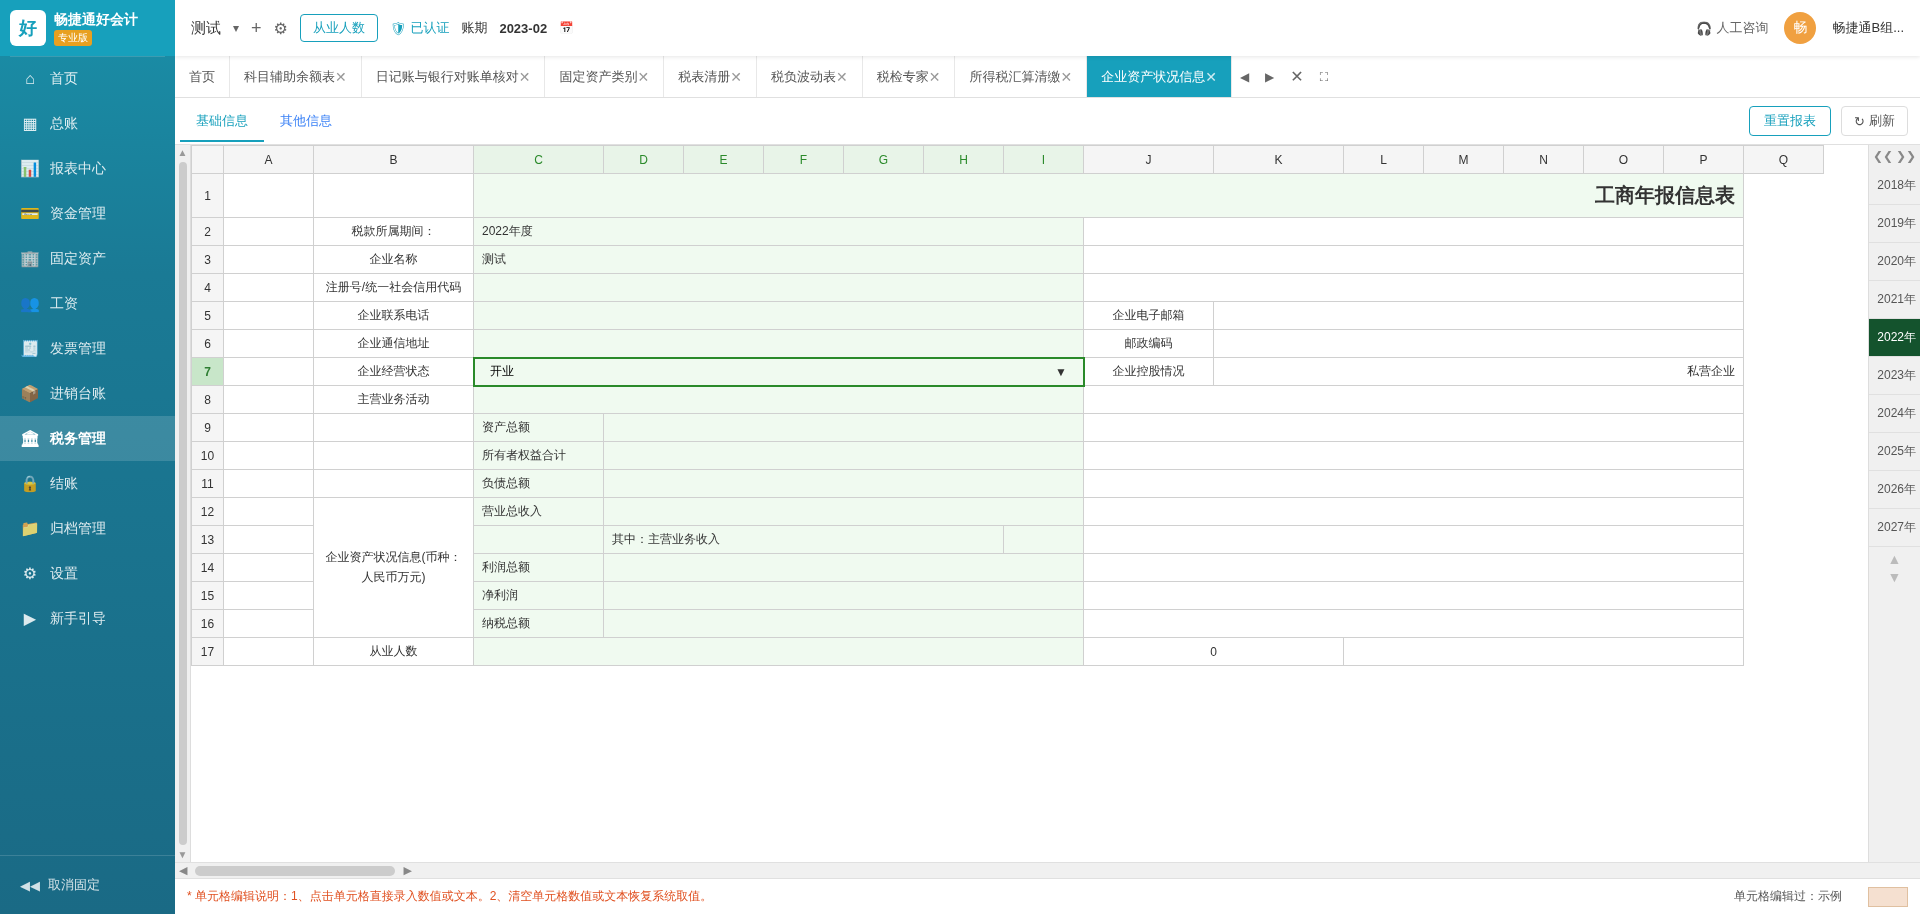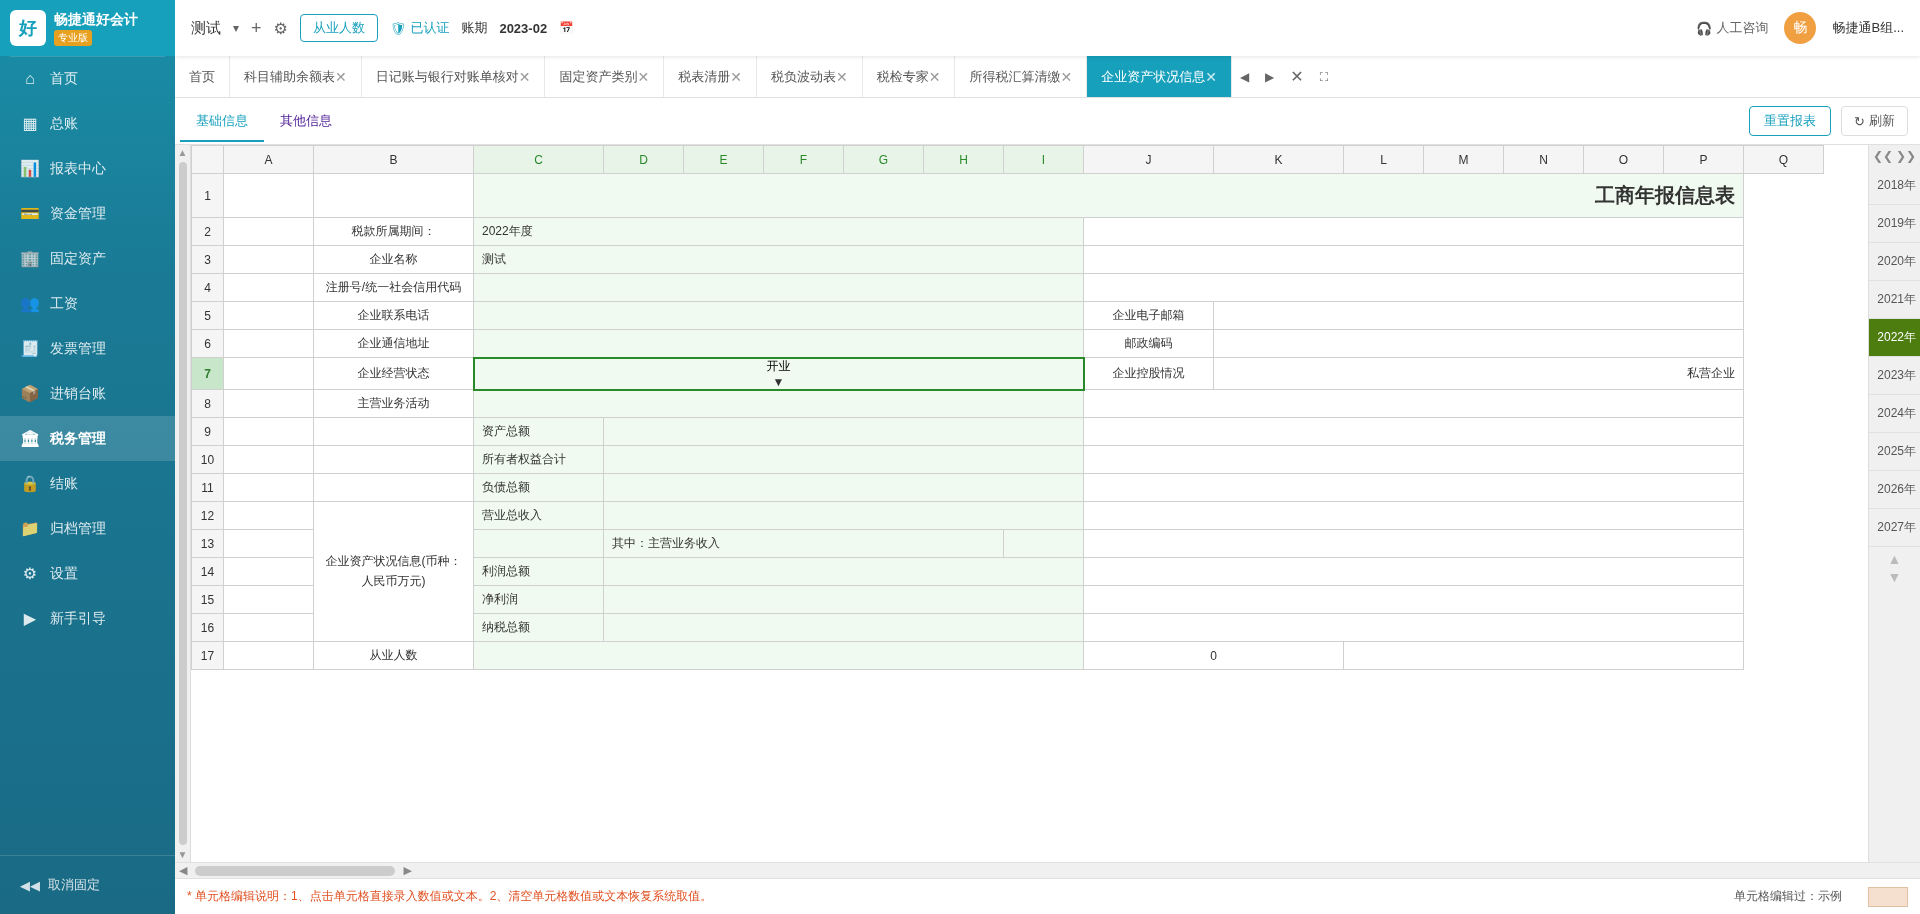--- a/index.html
+++ b/index.html
@@ -86,21 +86,21 @@
       position: fixed; left: 175px; top: 98px; right: 0; bottom: 0;
       background: #f5f5f5; display: flex; flex-direction: column;
     }
 
     
     .sub-tabs {
       display: flex; align-items: flex-start; gap: 0; border-bottom: 1px solid #e0e0e0;
       background: white; padding: 0 5px; margin-bottom: 0;
     }
     .sub-tab {
-      padding: 10px 16px; font-size: 13px; color: #4c1d95; cursor: pointer;
+      padding: 10px 16px; font-size: 13px; color: #3b82f6; cursor: pointer;
       border-bottom: 2px solid transparent; margin-bottom: -1px;
     }
     .sub-tab.active { color: #17a0bc; border-bottom-color: #17a0bc; }
 
     .toolbar {
       display: flex; justify-content: flex-end; align-items: center; gap: 10px;
       padding: 8px 12px; background: white;
     }
     .btn-reset {
       border: 1px solid #17a0bc; color: #17a0bc; background: white;
@@ -124,21 +124,21 @@
     .year-panel {
       width: 52px; background: #f0f0f0; border-left: 1px solid #ddd;
       display: flex; flex-direction: column; align-items: center;
       overflow: hidden;
     }
     .year-nav-top { display: flex; justify-content: space-between; width: 100%; padding: 4px; }
     .year-item {
       width: 100%; text-align: right; padding: 10px 4px; font-size: 12px;
       color: #555; cursor: pointer; border-bottom: 1px solid #e0e0e0;
     }
-    .year-item.active { background: #4d7c0f; color: white; }
+    .year-item.active { background: #14532d; color: white; }
     .year-nav-arrows { display: flex; flex-direction: column; align-items: center; padding: 4px; gap: 2px; }
 
     
     .sheet-table {
       border-collapse: collapse; font-size: 12px; min-width: 1400px;
     }
     .sheet-table th, .sheet-table td {
       border: 1px solid #d0d0d0; padding: 0; height: 28px;
     }
     .sheet-table .col-header {
@@ -167,21 +167,21 @@
     }
 
     
     .corner-cell {
       background: #f5f5f5; width: 32px; border: 1px solid #d0d0d0;
     }
 
     
     .dropdown-cell {
       display: flex; align-items: center; justify-content: space-between;
-      padding: 0 16px; height: 100%; flex-direction: column;
+      padding: 0 16px; height: 100%;
     }
 
     
     .status-bar {
       height: 36px; background: white; border-top: 1px solid #e0e0e0;
       display: flex; align-items: center; padding: 0 12px; gap: 8px;
       font-size: 12px; color: #e05020;
     }
     .status-example {
       margin-left: auto; display: flex; align-items: center; gap: 26px; color: #555;

